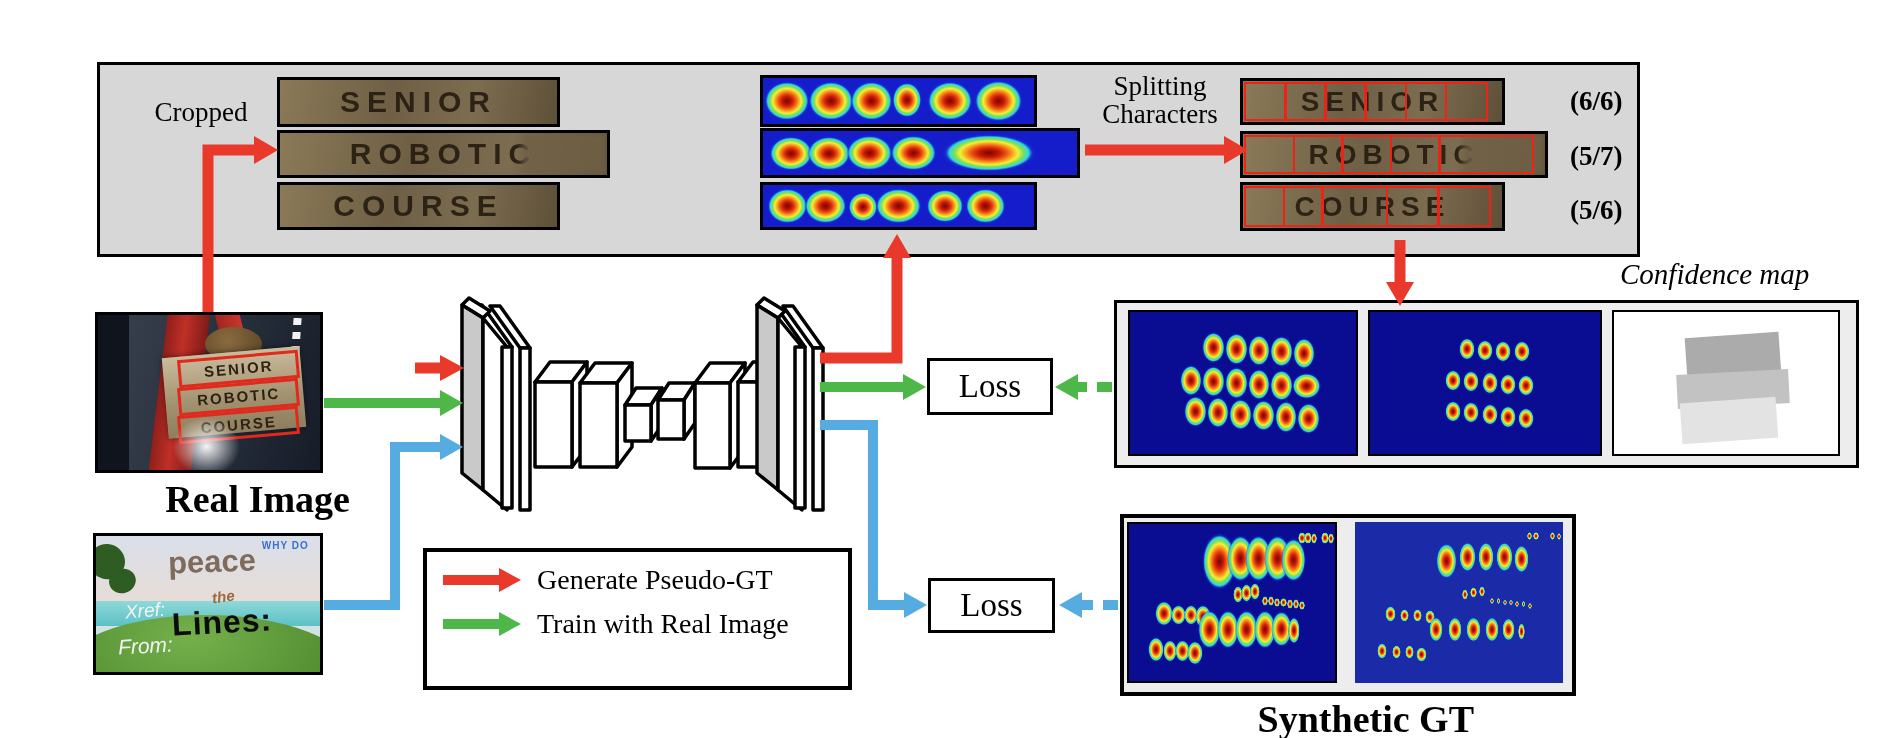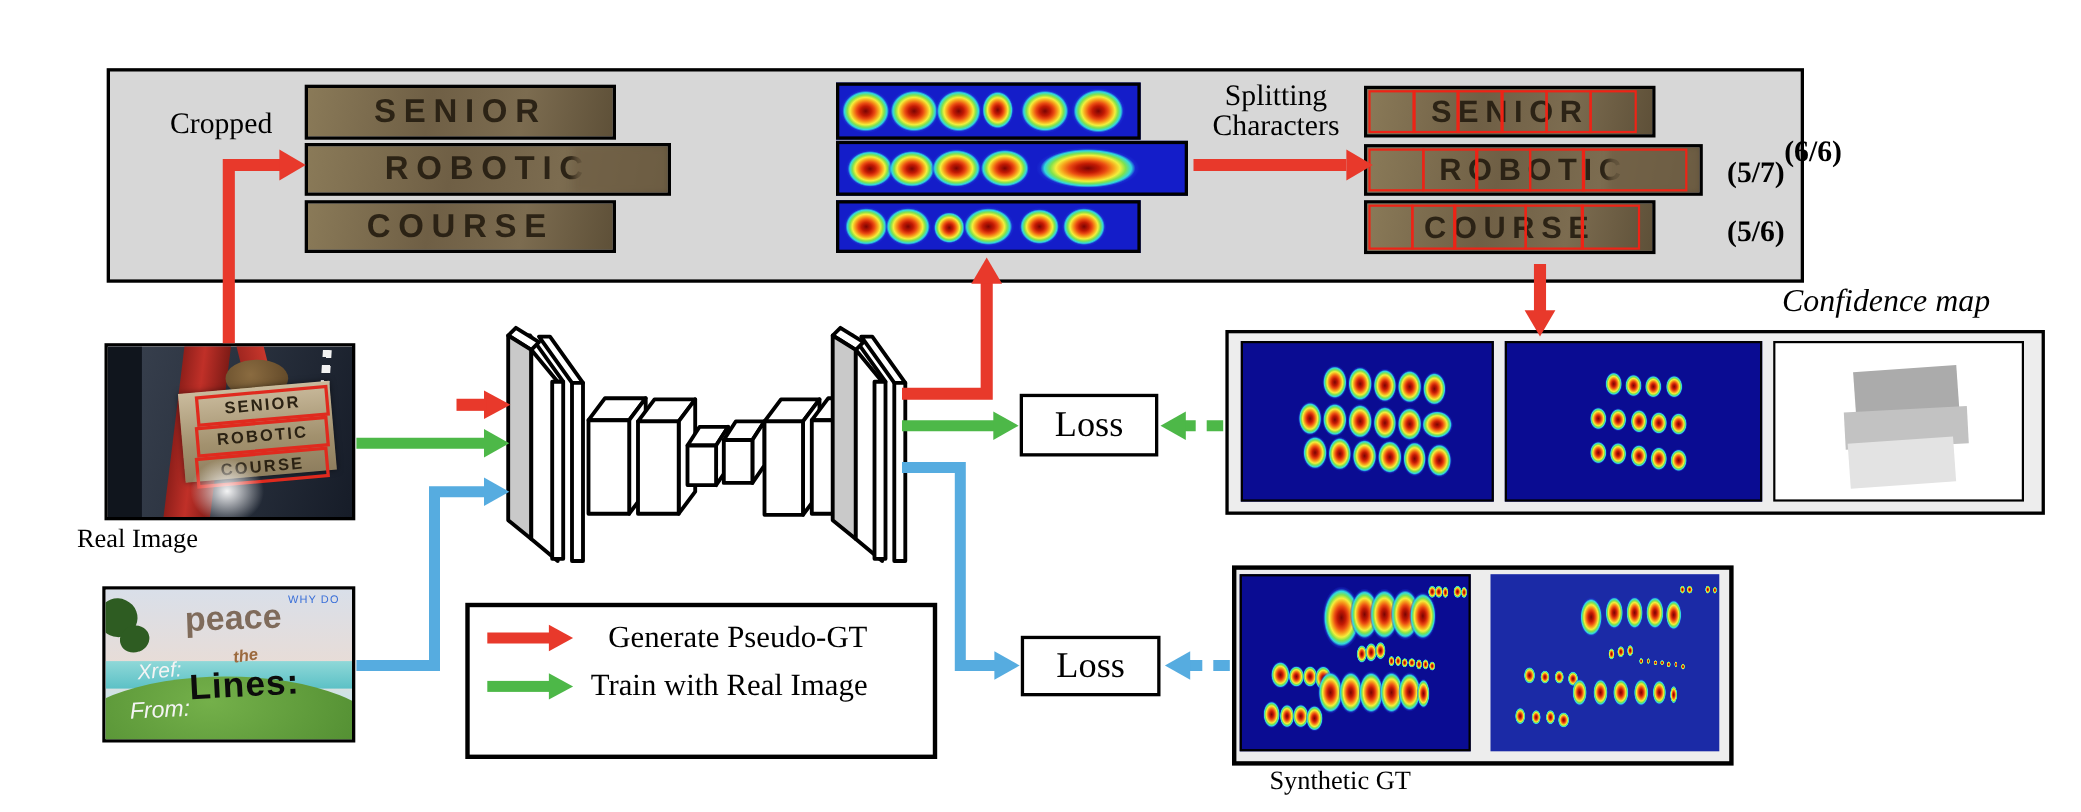--- a/index.html
+++ b/index.html
@@ -26,21 +26,21 @@
     background:radial-gradient(closest-side,#7a0403 0%,#c21a04 22%,#ea4b12 36%,#f7a11c 50%,#f3ef3c 62%,#7fe24e 73%,#30d8e0 84%,rgba(30,60,220,.45) 92%,rgba(30,60,220,0) 100%);}
 
   
   .cells{position:absolute;inset:1px;display:flex;z-index:3;}
   .cells .cell{height:100%;border:2.5px solid #ee2316;box-sizing:border-box;margin-right:-2.5px;}
 
   .count{z-index:2;font-weight:700;font-size:27px;font-family:"Liberation Serif",serif;}
 
   
   .photo{z-index:2;border:3px solid #000;overflow:hidden;}
-  .caption{z-index:2;font-weight:400;font-size:24px;text-align:left;font-family:"Liberation Serif",serif;}
+  .caption{z-index:2;font-weight:700;font-size:38px;text-align:right;font-family:"Liberation Serif",serif;}
 
   
   .ri-bg{position:absolute;inset:0;background:linear-gradient(105deg,#3a4250 0%,#2b3340 45%,#161c28 100%);}
   .ri-dark{position:absolute;left:0;top:0;width:14%;height:100%;background:#10151d;}
   .ri-pillar{position:absolute;left:27%;top:-6%;width:19%;height:115%;transform:rotate(7deg);
     background:linear-gradient(90deg,#8f1f1a,#c03028 45%,#7e1b16);}
   .ri-pillar2{position:absolute;left:56%;top:-4%;width:11%;height:42%;transform:rotate(-14deg);
     background:linear-gradient(90deg,#a02620,#c8372c);}
   .ri-knob{position:absolute;left:48%;top:8%;width:26%;height:22%;border-radius:50%;
     background:radial-gradient(circle at 40% 40%,#8a6b40,#5d4526);}
@@ -162,21 +162,21 @@
     <div class="wtxt" style="font-size:28px;letter-spacing:6px;">COURSE</div>
     <div class="cells">
         <div class="cell" style="width: 16%;"></div>
         <div class="cell" style="width: 16%;"></div>
         <div class="cell" style="width: 26%;"></div>
         <div class="cell" style="width: 21%;"></div>
         <div class="cell" style="width: 21%;"></div>
       </div>
   </div>
 
-  <div class="abs count" style="left:1622px;top:86px;margin-top:36px;">(6/6)</div>
+  <div class="abs count" style="left:1570px;top:86px;">(6/6)</div>
   <div class="abs count" style="left:1570px;top:141px;">(5/7)</div>
   <div class="abs count" style="left:1570px;top:195px;">(5/6)</div>
 
   <div class="abs photo" style="left:95px;top:312px;width:228px;height:161px;">
     <div class="ri-bg"></div>
     <div class="ri-dark"></div>
     <div class="ri-pillar"></div>
     <div class="ri-pillar2"></div>
     <div class="ri-knob"></div>
     <div class="ri-dashes"></div>
@@ -193,37 +193,37 @@
     <div class="ri-glow"></div>
   </div>
   <div class="abs caption" style="left:70px;top:477px;width:280px;">Real  Image</div>
 
   <div class="abs photo" style="left:93px;top:533px;width:230px;height:142px;">
     <div class="si-sky"></div>
     <div class="si-sea"></div>
     <div class="si-hill"></div>
     <div class="si-palm" style="left:-3%;top:6%;width:16%;height:26%;transform:rotate(25deg);"></div>
     <div class="si-palm" style="left:6%;top:24%;width:12%;height:18%;transform:rotate(-20deg);"></div>
-    <div class="si-txt" style="left:74%;top:3%;font-size:10px;font-weight:400;color:#3a6fd8;letter-spacing:1px;">WHY DO</div>
+    <div class="si-txt" style="left:74%;top:3%;font-size:10px;font-weight:700;color:#3a6fd8;letter-spacing:1px;">WHY DO</div>
     <div class="si-txt" style="left:32%;top:6%;font-size:31px;font-weight:700;color:#6f5844;opacity:.85;transform:rotate(-2deg);">peace</div>
     <div class="si-txt" style="left:52%;top:38%;font-size:15px;font-weight:700;font-style:italic;color:#9c6a3e;transform:rotate(-8deg);">the</div>
     <div class="si-txt" style="left:13%;top:47%;font-size:19px;font-style:italic;color:#f4f4f4;transform:rotate(-4deg);">Xref:</div>
     <div class="si-txt" style="left:34%;top:50%;font-size:32px;font-weight:700;color:#0c0c0c;transform:rotate(-3deg);letter-spacing:1px;">Lines:</div>
     <div class="si-txt" style="left:10%;top:72%;font-size:21px;font-style:italic;color:#f4f4f4;transform:rotate(-3deg);">From:</div>
   </div>
 
   <div class="abs loss-box" style="left:927px;top:358px;width:126px;height:57px;">
     <span>Loss</span>
   </div>
   <div class="abs loss-box" style="left:928px;top:578px;width:127px;height:55px;">
     <span>Loss</span>
   </div>
 
   <div class="abs legend" style="left:423px;top:548px;width:429px;height:142px;">
-    <div class="legend-row" style="top:8px;gap:16px;">
+    <div class="legend-row" style="top:8px;">
       <div class="arrow-glyph red">
           <div class="bar"></div>
           <div class="head"></div>
         </div>
       <div class="legend-label">Generate Pseudo-GT</div>
     </div>
     <div class="legend-row" style="top:52px;">
       <div class="arrow-glyph green">
           <div class="bar"></div>
           <div class="head"></div>

